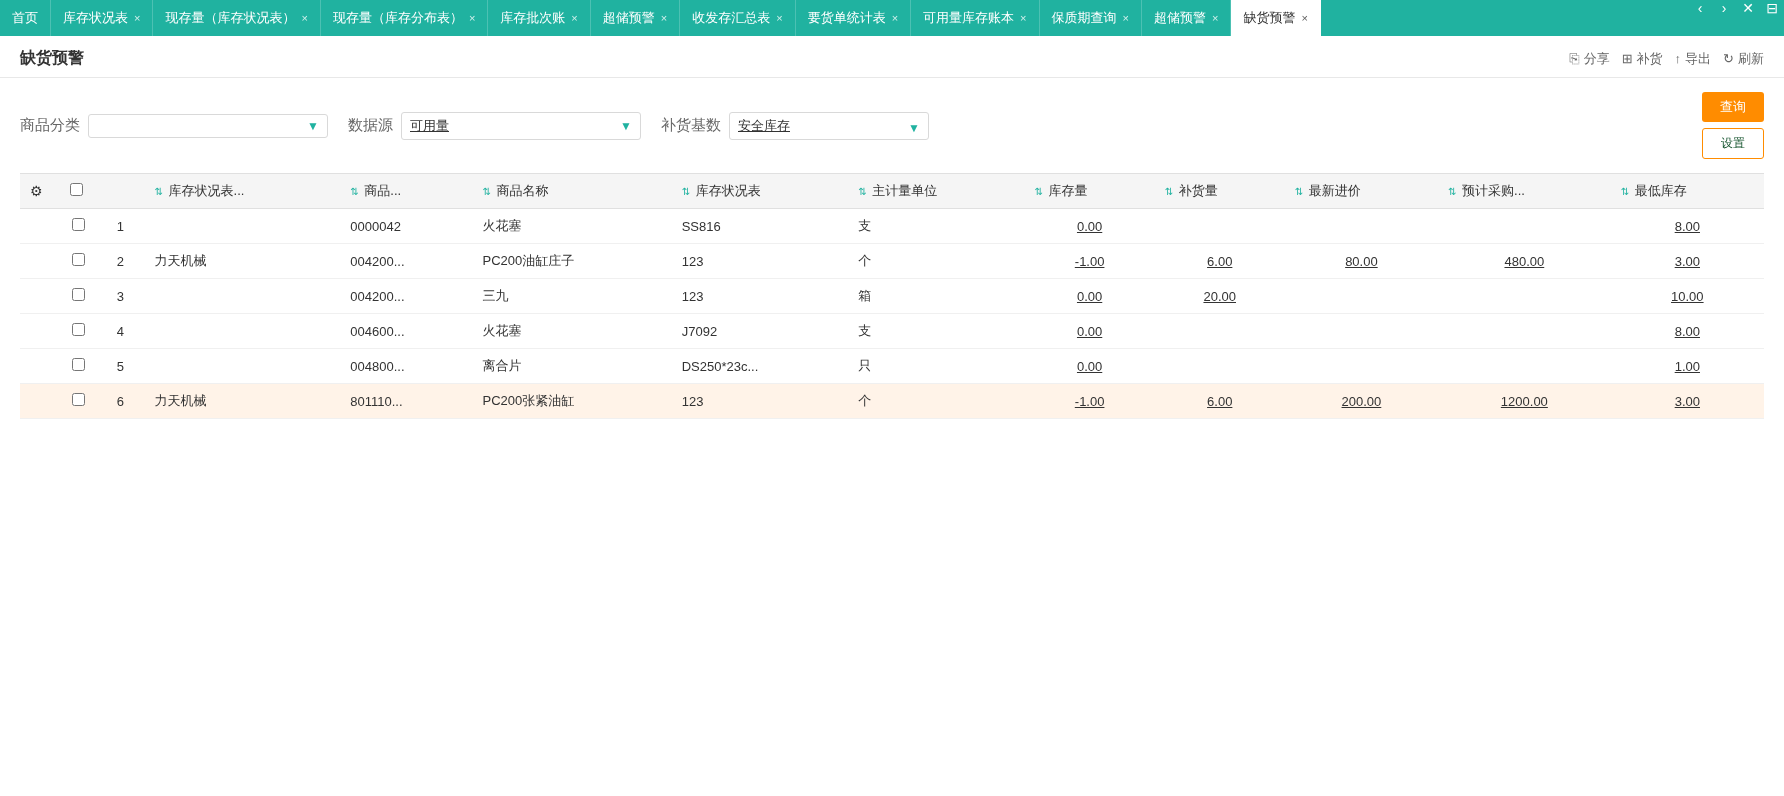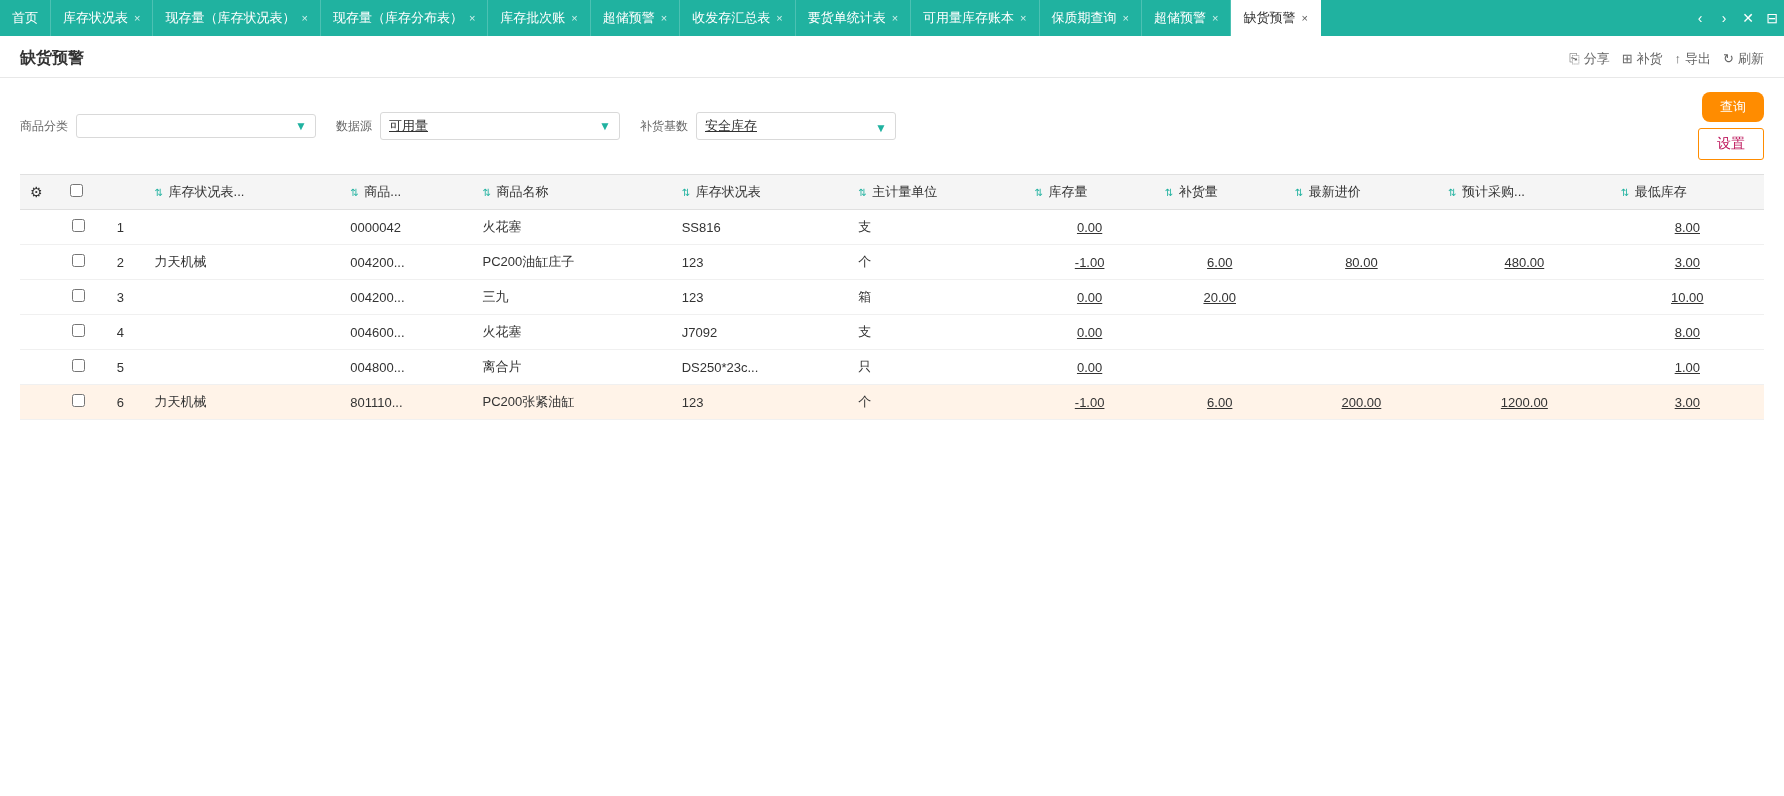--- a/index.html
+++ b/index.html
@@ -1,21 +1,21 @@
 <!DOCTYPE html>
 <html><head>
   <meta charset="utf-8">
   <style>
     * { box-sizing: border-box; margin: 0; padding: 0; }
     body { font-family: 'Microsoft YaHei', Arial, sans-serif; font-size: 13px; background: #f5f5f5; color: #333; }
 
     
     .tab-bar {
       display: flex;
-      align-items: center;
+      align-items: flex-start;
       background: #20b2a0;
       height: 36px;
       overflow: hidden;
     }
     .tab-item {
       display: flex;
       align-items: center;
       padding: 0 12px;
       height: 100%;
       color: #fff;
@@ -92,21 +92,21 @@
       gap: 20px;
       flex-wrap: wrap;
     }
     .filter-group {
       display: flex;
       align-items: center;
       gap: 8px;
     }
     .filter-label {
       color: #666;
-      font-size: 12px;
+      font-size: 15px;
       white-space: nowrap;
       text-align: center;
     }
     .filter-select {
       display: flex;
       align-items: center;
       border: 1px solid #d9d9d9;
       border-radius: 3px;
       padding: 4px 8px;
       min-width: 200px;
@@ -120,33 +120,33 @@
     .filter-value {
       color: #333;
       font-size: 13px;
       text-decoration: underline;
     }
 
     .btn-query {
       background: #ff8c00;
       color: #fff;
       border: none;
-      border-radius: 8px;
+      border-radius: 3px;
       padding: 6px 18px;
       cursor: pointer;
       font-size: 13px;
     }
     .btn-settings {
       background: #fff;
-      color: #be185d;
+      color: #14532d;
       border: 1px solid #ff8c00;
       border-radius: 3px;
       padding: 6px 18px;
       cursor: pointer;
-      font-size: 14px;
+      font-size: 12px;
     }
 
     .filter-right-actions {
       margin-left: auto;
       display: flex;
       flex-direction: column;
       gap: 6px;
       align-items: flex-end;
     }
 

